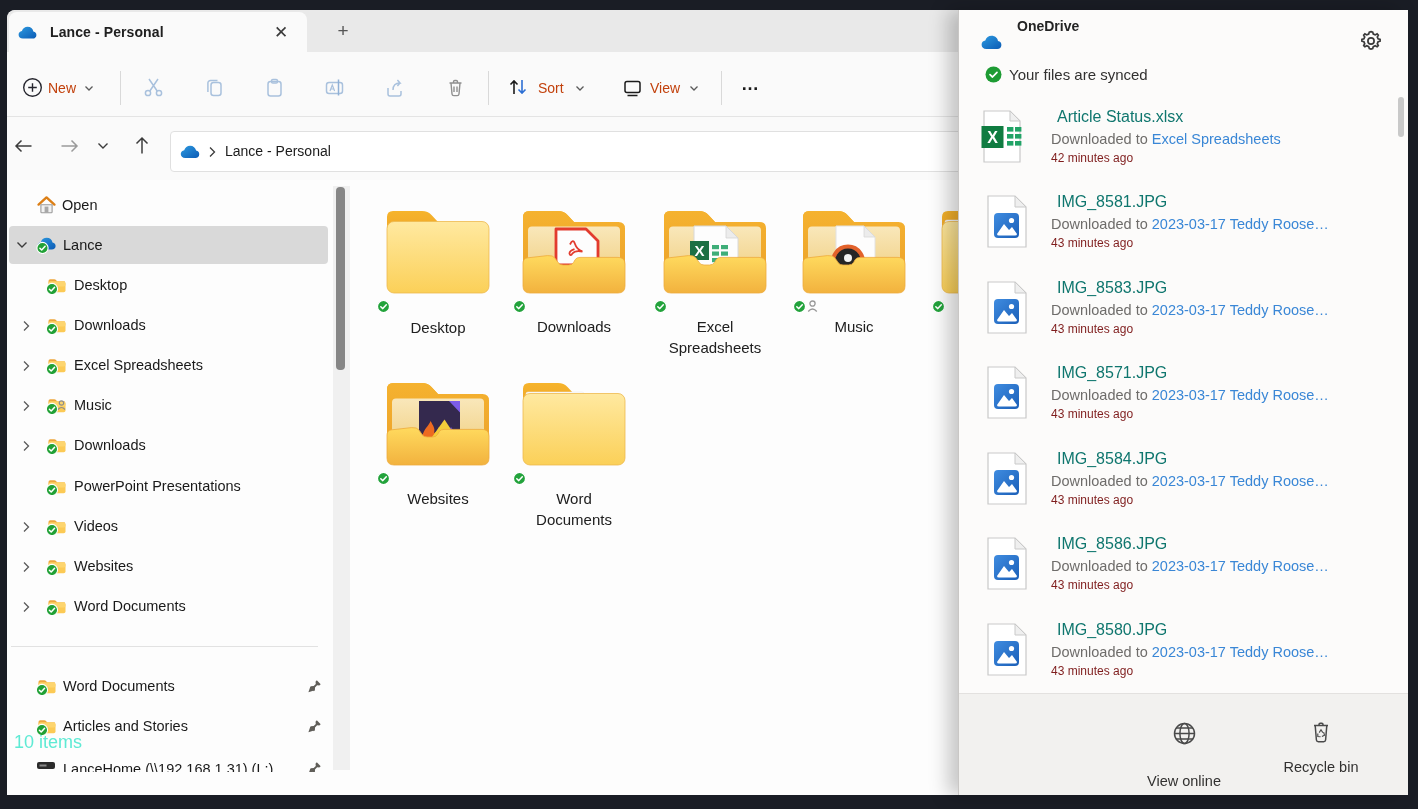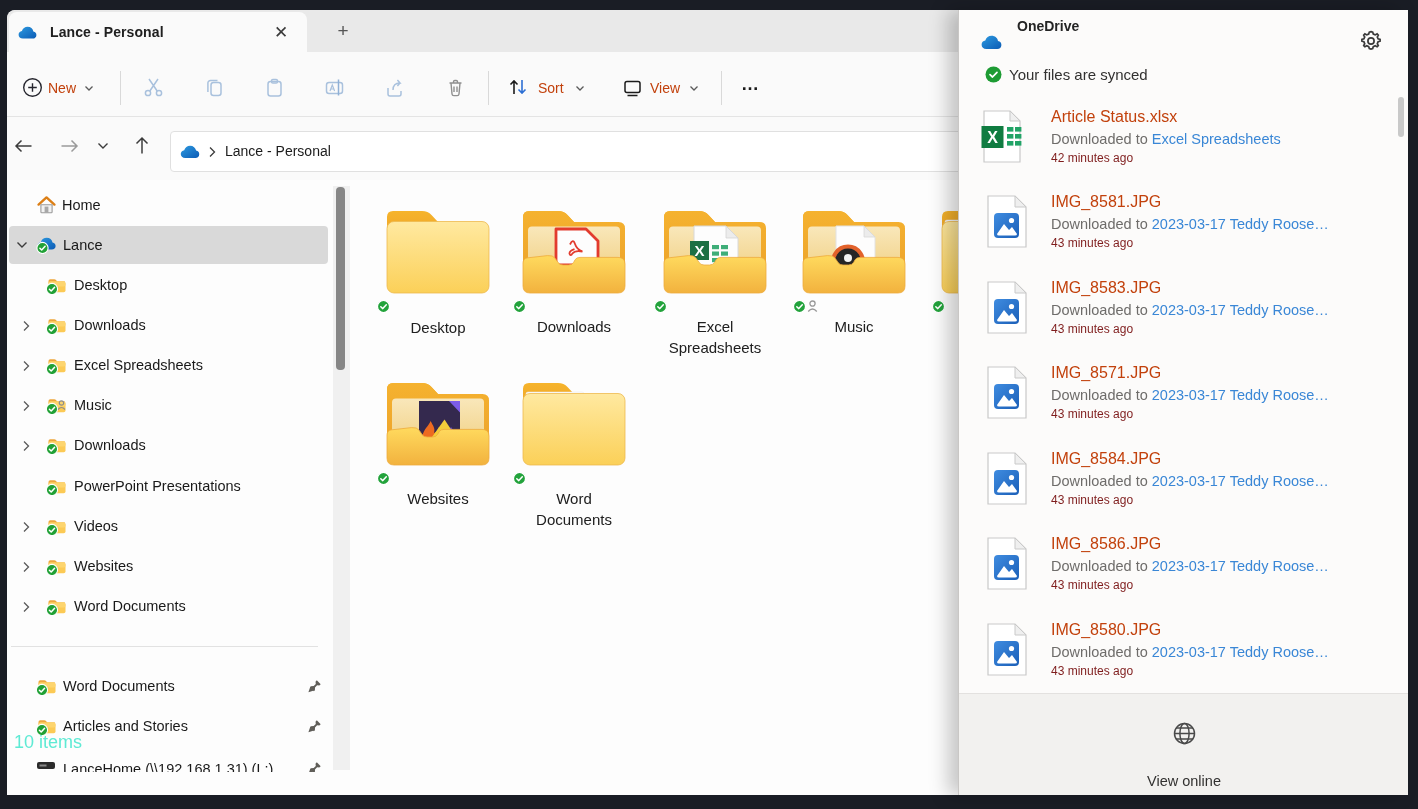--- a/index.html
+++ b/index.html
@@ -24,21 +24,21 @@
   
   #addrbox { position:absolute; left:163px; top:14px; width:792px; height:41px; background:#fff;
              border:1px solid #e0e0e0; border-radius:4px; }
   .nav-sel { position:absolute; left:9px; top:226px; width:319px; height:38px; background:#d9d9d9; border-radius:4px; }
   
   .flabel { position:absolute; font-size:15px; color:#202020; text-align:center; line-height:21px; }
   
   #panel { position:absolute; left:958px; top:10px; width:450px; height:785px; background:#fcfbfa;
            border-left:1px solid #c9c7c5; box-shadow:-10px 0 18px rgba(0,0,0,.22); z-index:20; }
   #grid { position:absolute; left:0; top:0; z-index:2; }
-  .prow-title { font-size:16px; color:#c2410c; }
+  .prow-title { font-size:16px; color:#0f766e;margin-left:6px; }
   .prow-sub   { font-size:14.5px; color:#6e6c6a; }
   .prow-sub a { color:#3a87d6; text-decoration:none; }
   .prow-ago   { font-size:12px; color:#7f1d1d; }
   #pfooter { position:absolute; left:0; bottom:0; width:100%; height:102px; background:#f2f1ef; border-top:1px solid #e3e1df; }
   .fbtn { position:absolute; text-align:center; font-size:14.5px; color:#323130; }
 </style>
 </head>
 <body>
 <div id="win">
   <div id="tabstrip">
@@ -242,21 +242,21 @@
 </svg>
 
 <div id="navpane">
   <div class="nav-sel"></div>
 
   <svg class="abs" style="left:37px;top:196px" width="19" height="18" viewBox="0 0 19 18">
     <path d="M1.6 8.6 L9.5 1.4 L17.4 8.6" fill="none" stroke="#dc7f16" stroke-width="2.4" stroke-linecap="round" stroke-linejoin="round"></path>
     <path d="M3.9 8.8 V16 Q3.9 16.8 4.7 16.8 H14.3 Q15.1 16.8 15.1 16 V8.8 Z" fill="#f2f2f2" stroke="#9a9a9a" stroke-width="1.1"></path>
     <rect x="7.6" y="10.6" width="3.8" height="6.2" fill="#a8a8a8"></rect>
   </svg>
-  <span class="abs" style="left:62px;top:197px;font-size:14.5px;color:#191919">Home</span>
+  <span class="abs" style="left:62px;top:197px;font-size:14.5px;color:#191919">Open</span>
 
   <svg class="abs" style="left:16px;top:241px" width="12" height="8" viewBox="0 0 12 8">
       <path d="M1.5 1.5 L6 6 L10.5 1.5" stroke="#3c3c3c" stroke-width="1.4" fill="none"></path>
     </svg>
   <svg class="abs" style="left:36px;top:237px" width="22" height="17" viewBox="0 0 22 17">
     <path d="M6 12.5 C3.2 12.5 1.6 10.8 1.6 8.6 C1.6 6.6 3 5.2 5 4.9 C5.7 2.3 8 .8 10.7 .8 C13.8 .8 16 2.8 16.5 5.5 C18.6 5.8 19.6 7.2 19.6 9 C19.6 11.1 18.1 12.5 15.8 12.5 Z" fill="url(#odg)"></path>
     <circle cx="6.5" cy="11" r="5.6" fill="#21a136" stroke="#fff" stroke-width="1.1"></circle>
     <path d="M3.9 11.2 L5.7 13 L9.1 9.3" stroke="#fff" stroke-width="1.5" fill="none" stroke-linecap="round" stroke-linejoin="round"></path>
   </svg>
   <span class="abs" style="left:63px;top:237px;font-size:14.5px;color:#191919">Lance</span>
@@ -468,20 +468,28 @@
 </div>
   <div id="pfooter">
     <div class="fbtn" style="left:175px;top:27px;width:100px">
       <svg width="25" height="25" viewBox="0 0 25 25" fill="none" stroke="#4a4a4a" stroke-width="1.5">
         <circle cx="12.5" cy="12.5" r="10"></circle>
         <ellipse cx="12.5" cy="12.5" rx="4.6" ry="10"></ellipse>
         <path d="M2.5 12.5 h20 M4.2 7 h16.6 M4.2 18 h16.6"></path>
       </svg>
       <div style="margin-top:24px">View online</div>
     </div>
+    <div class="fbtn" style="left:312px;top:27px;width:100px">
+      <svg width="24" height="24" viewBox="0 0 24 24" fill="none" stroke="#4a4a4a" stroke-width="1.5">
+        <path d="M5 4.5 h14 M10 4.5 V3.4 a1.2 1.2 0 0 1 1.2 -1.2 h1.6 a1.2 1.2 0 0 1 1.2 1.2 V4.5"></path>
+        <path d="M6.2 4.5 l1.2 14.5 a2 2 0 0 0 2 1.8 h5.2 a2 2 0 0 0 2 -1.8 l1.2-14.5"></path>
+        <path d="M10.2 11.6 l1.8-2.8 1.8 2.8 M14.6 11.2 l.9 3 -2.6 1.4 M11.6 15.8 l-2.8-.3 0-3" stroke-width="1.15"></path>
+      </svg>
+      <div style="margin-top:11px">Recycle bin</div>
+    </div>
   </div>
 
   <div class="abs" style="left:439px;top:87px;width:6px;height:40px;border-radius:3px;background:#c9c9c9"></div>
 </div>
 
 <div id="grid">
 <svg class="abs" style="left:386px;top:209px" width="104" height="86" viewBox="0 0 104 86">
       <use href="#f-flap"></use>
       <use href="#f-body"></use>
     </svg>

